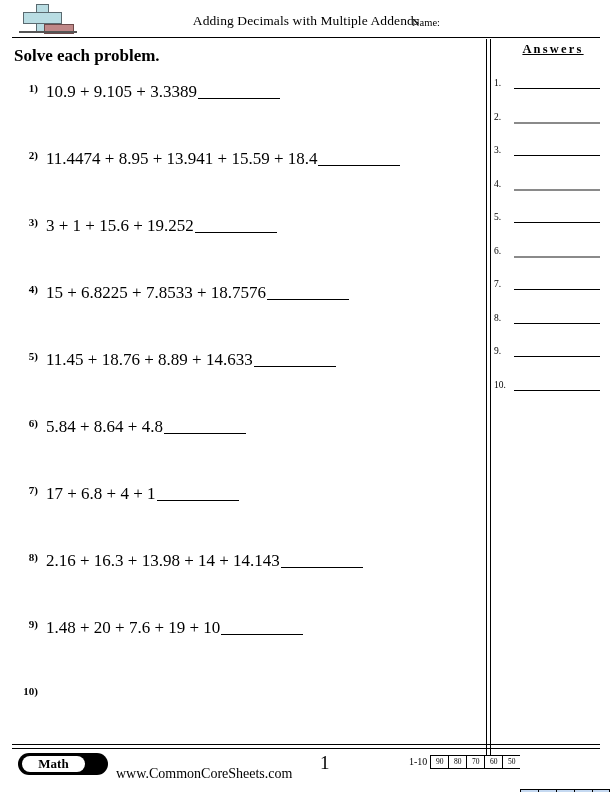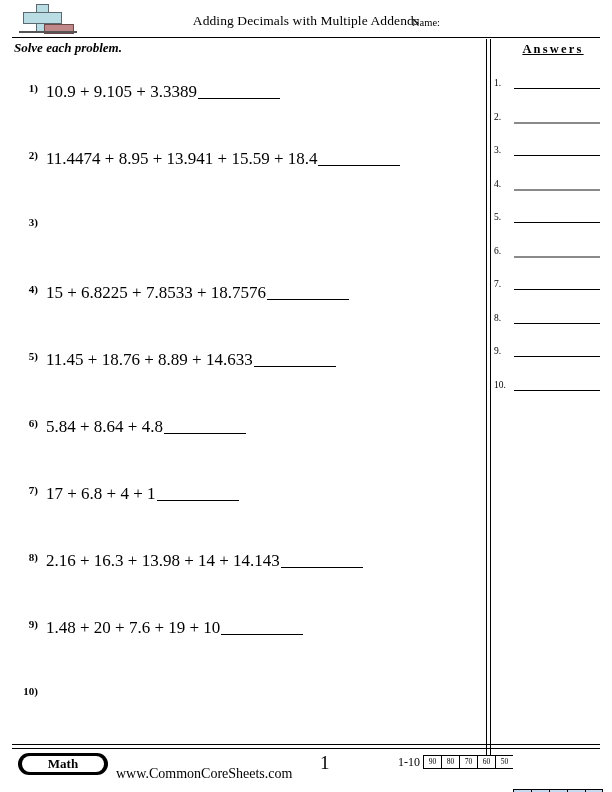--- a/index.html
+++ b/index.html
@@ -87,24 +87,23 @@
   #divider-inner {
     position: absolute;
     left: 490px; top: 39px;
     width: 0; height: 722px;
     border-left: 1px solid #000;
   }
 
   
   #instruction {
     position: absolute;
-    left: 14px; top: 40px;
-    font-size: 13px;
+    left: 14px; top: 46px;
+    font-size: 17px;
     font-weight: bold;
-    font-style: italic;
   }
   #problems {
     position: absolute;
     left: 14px; top: 82px;
     width: 460px;
   }
   .problem {
     position: relative;
     height: 67px;
   }
@@ -185,21 +184,21 @@
   #math-badge {
     position: absolute;
     left: 18px; top: 753px;
     width: 90px; height: 22px;
     background: #000000;
     border-radius: 11px;
   }
   #math-badge-inner {
     position: absolute;
     left: 4px; top: 3px;
-    width: 82px; height: 16px;
+    width: 63px; height: 16px;
     background: #ffffff;
     border-radius: 8px;
     text-align: center;
     line-height: 16px;
     font-size: 13px;
     font-weight: bold;
     font-family: "Liberation Serif", serif;
   }
   #site-url {
     position: absolute;
@@ -212,24 +211,25 @@
     font-size: 19px;
   }
   #scale {
     position: absolute;
     left: 398px; top: 755px;
     height: 14px;
     display: flex;
     align-items: stretch;
   }
   #scale-label {
-    font-size: 12px;
+    font-size: 10px;
     line-height: 14px;
     padding-right: 3px;
     white-space: nowrap;
+    margin-left: 11px;
   }
   .scale-box {
     width: 18px;
     height: 14px;
     box-sizing: border-box;
     border: 1px solid #000;
     border-right: none;
     font-size: 7.5px;
     line-height: 12px;
     text-align: center;
@@ -271,20 +271,21 @@
   <div class="problem">
     <span class="prob-num">1)</span>
     <span class="prob-body"><span>10.9 + 9.105 + 3.3389</span><span class="prob-blank"></span></span>
   </div>
   <div class="problem">
     <span class="prob-num">2)</span>
     <span class="prob-body"><span>11.4474 + 8.95 + 13.941 + 15.59 + 18.4</span><span class="prob-blank"></span></span>
   </div>
   <div class="problem">
     <span class="prob-num">3)</span>
+    <span class="prob-body"><span>3 + 1 + 15.6 + 19.252</span><span class="prob-blank"></span></span>
   </div>
   <div class="problem">
     <span class="prob-num">4)</span>
     <span class="prob-body"><span>15 + 6.8225 + 7.8533 + 18.7576</span><span class="prob-blank"></span></span>
   </div>
   <div class="problem">
     <span class="prob-num">5)</span>
     <span class="prob-body"><span>11.45 + 18.76 + 8.89 + 14.633</span><span class="prob-blank"></span></span>
   </div>
   <div class="problem">

